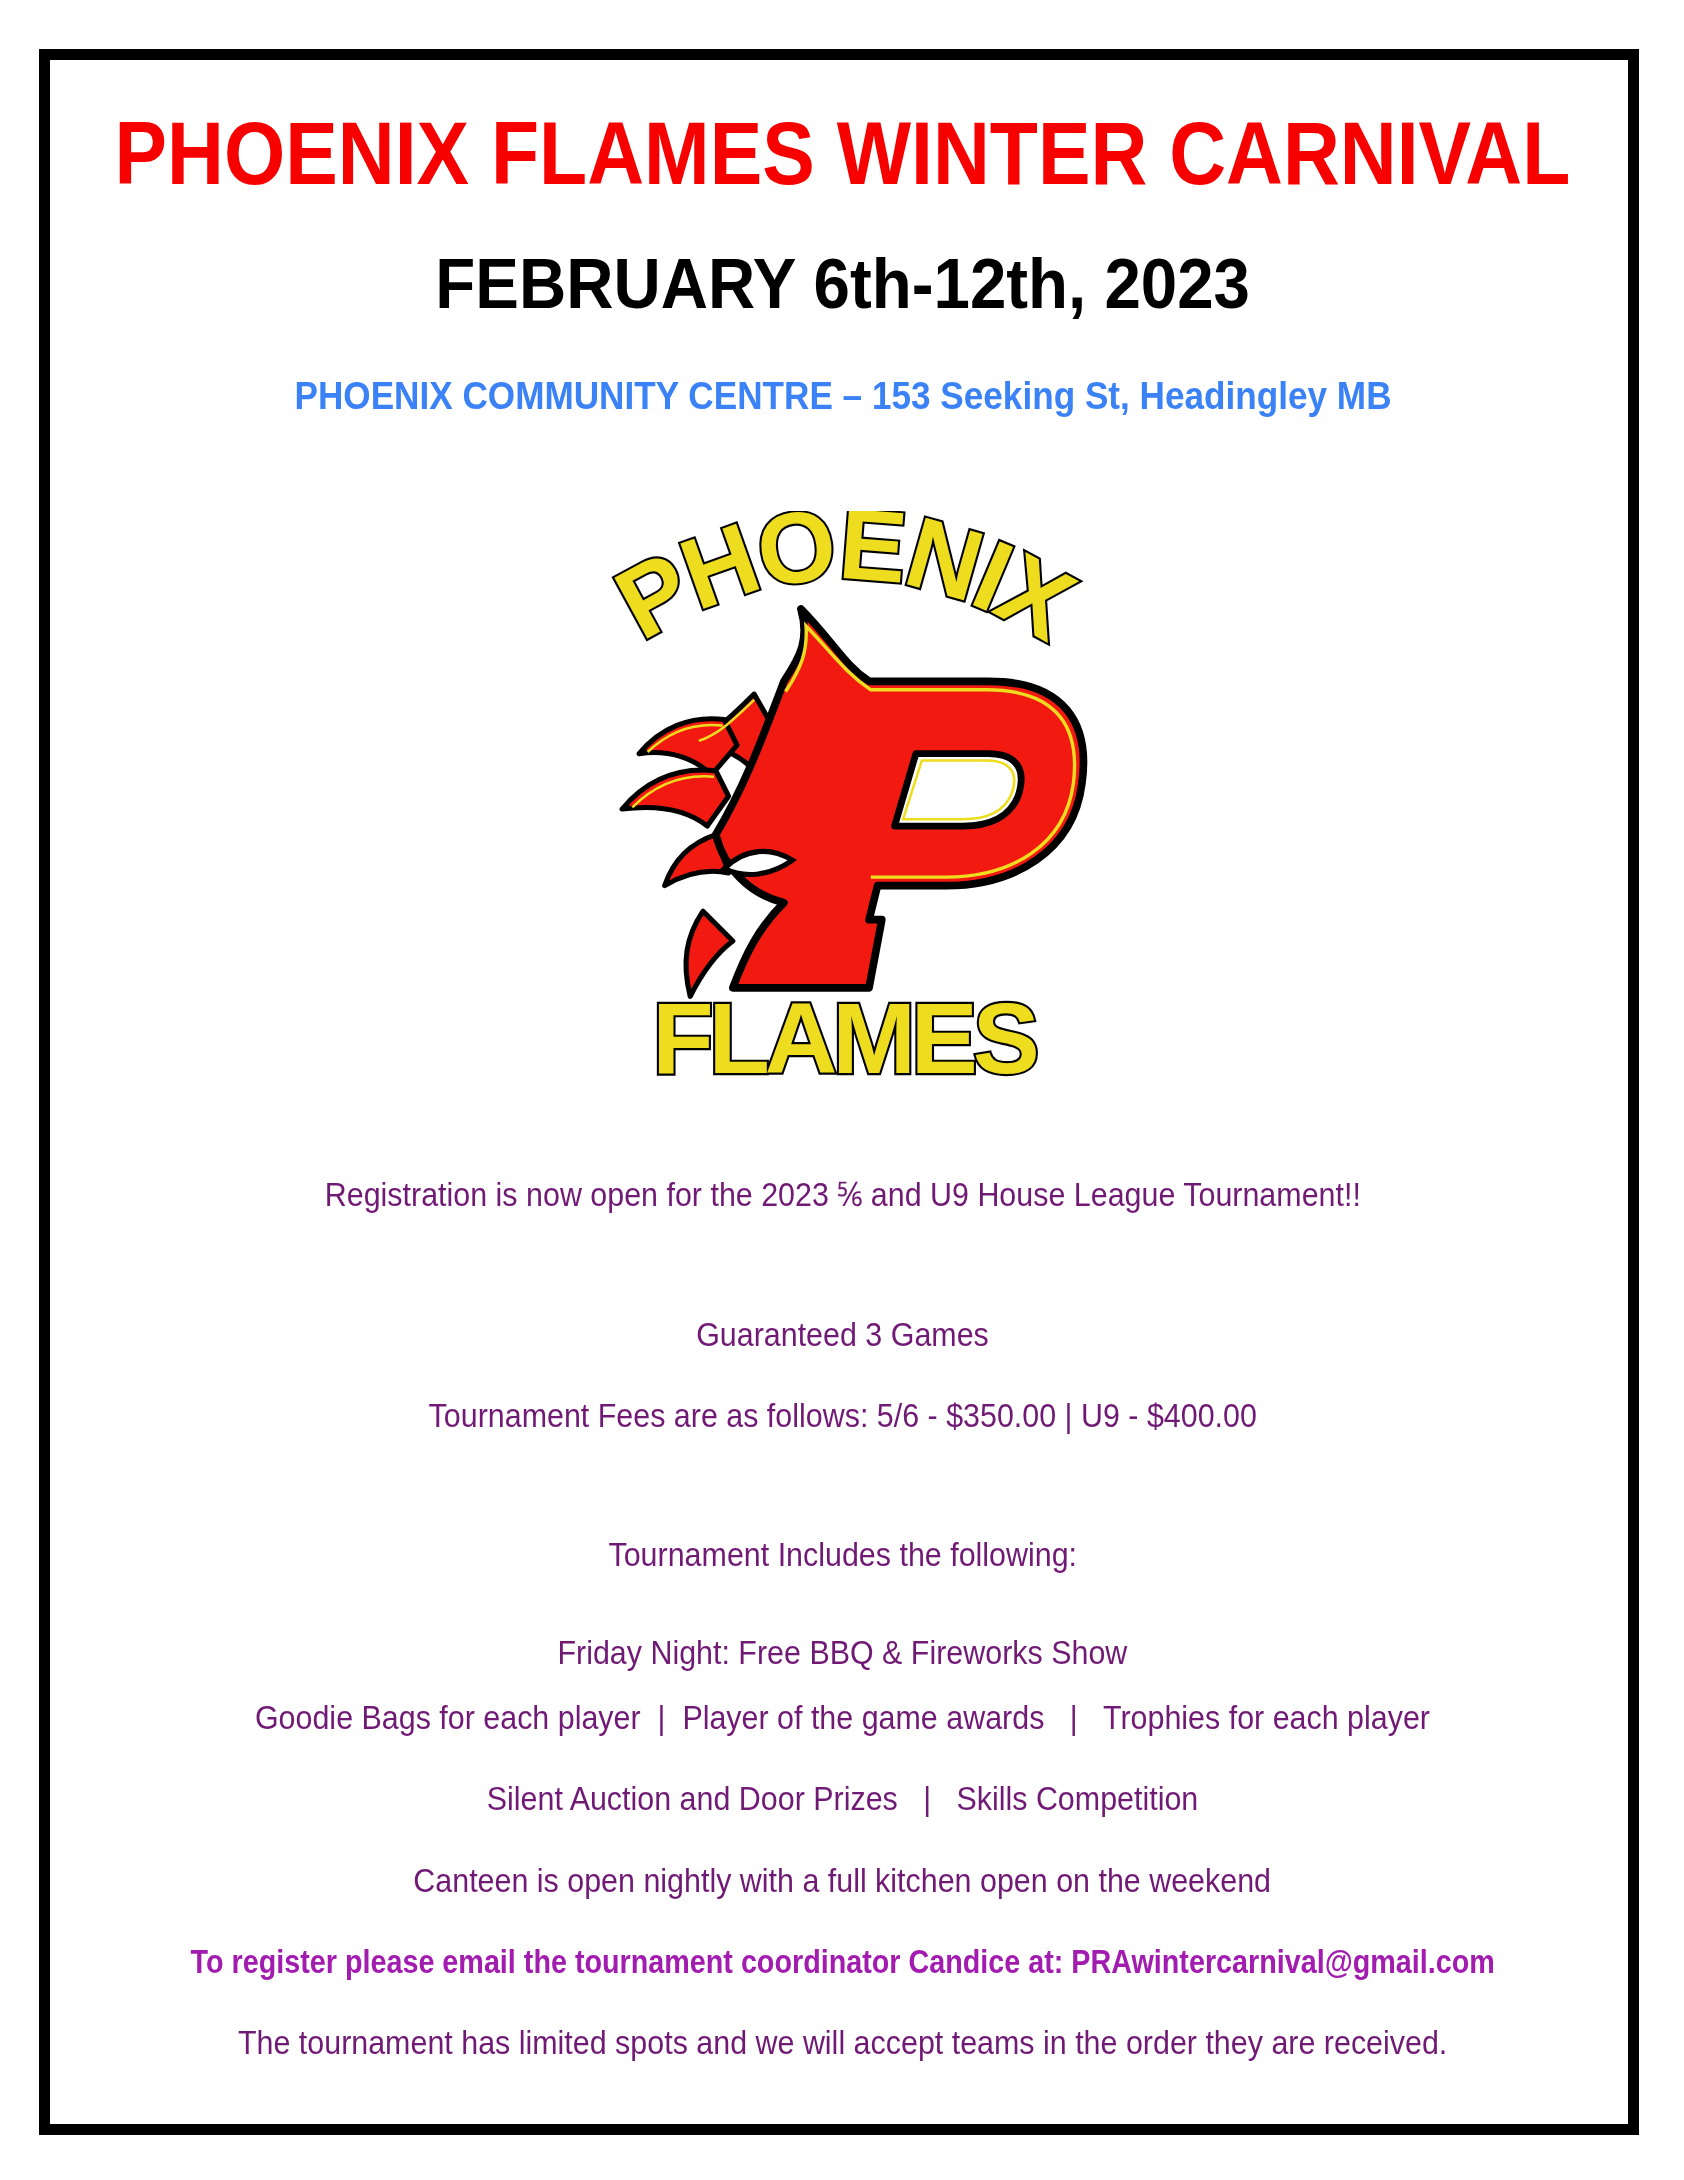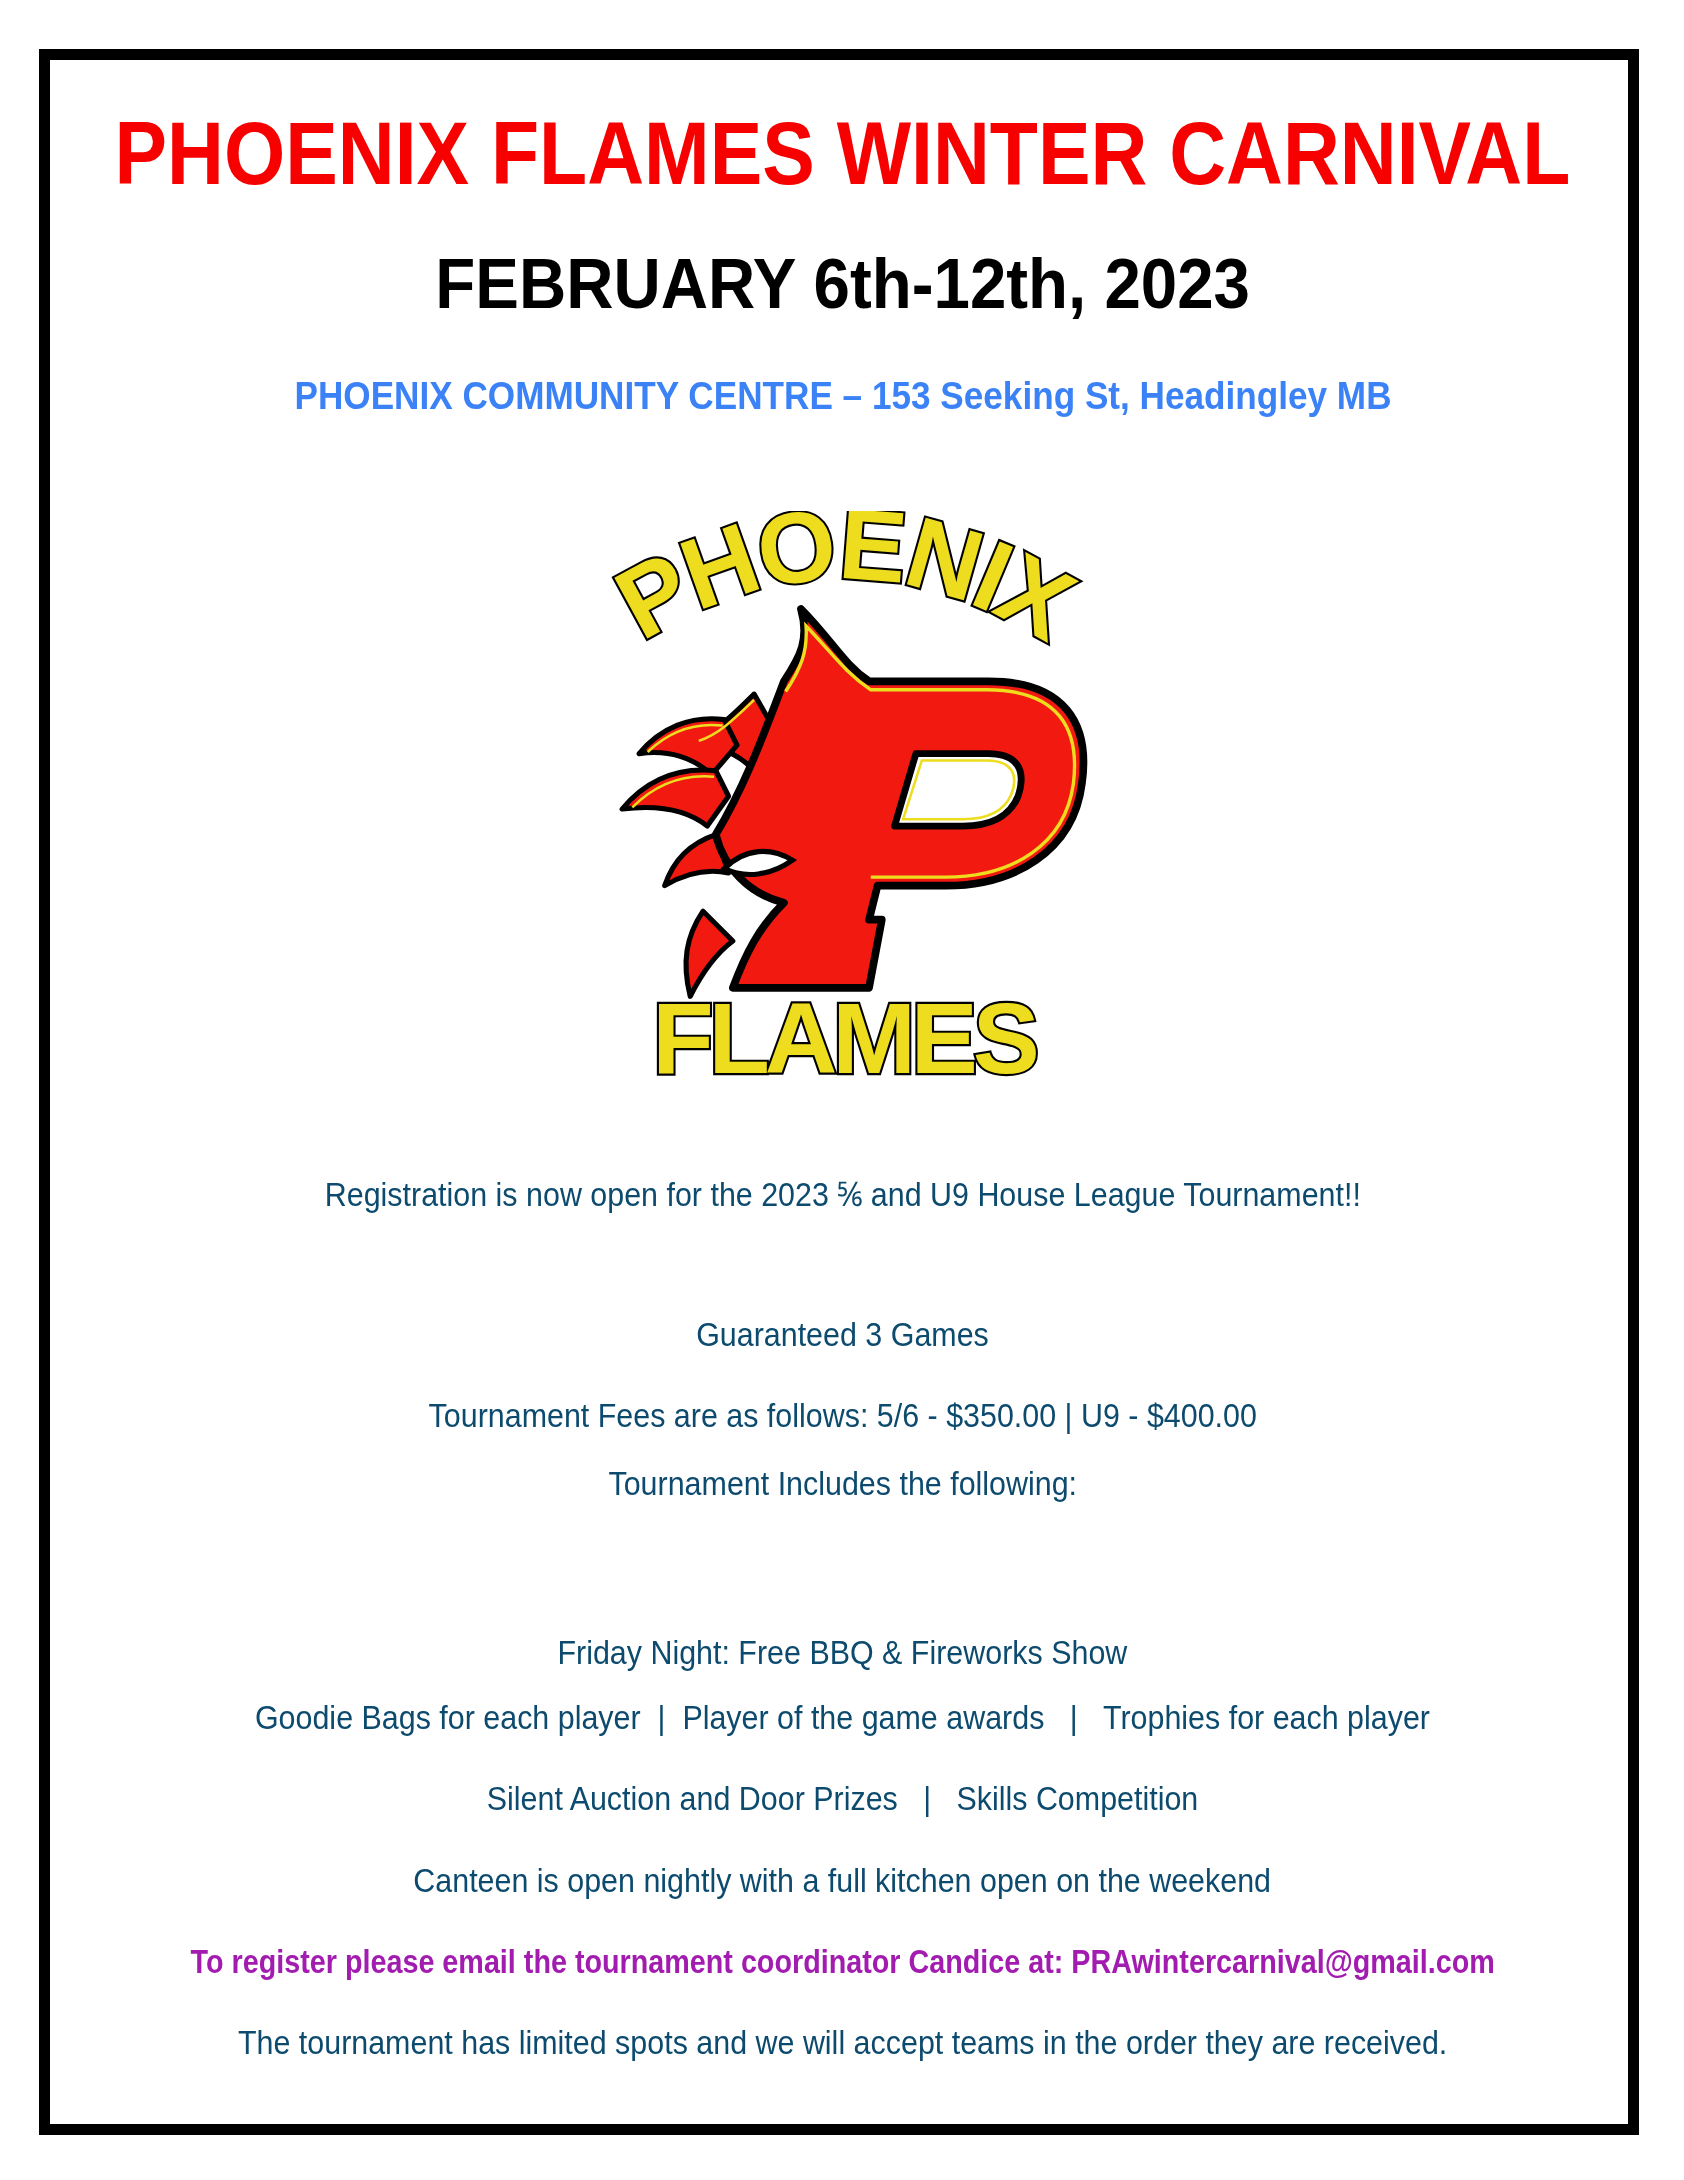--- a/index.html
+++ b/index.html
@@ -61,34 +61,34 @@
       line-height: 51px;
       color: #3b82f6;
     }
     .address > span { transform: scaleX(0.925); }
 
     
     .body {
       font-family: "Liberation Sans", sans-serif;
       font-size: 34px;
       line-height: 43px;
-      color: #0c4a6e;
+      color: #701a75;
       font-weight: normal;
     }
     .body > span { transform: scaleX(0.895); }
     .body.bold {
       font-weight: bold;
       color: #a21caf;
     }
     .body.bold > span { transform: scaleX(0.845); }
 
     .l-reg     { top: 1173px; }
     .l-games   { top: 1313px; }
     .l-fees    { top: 1394px; }
-    .l-incl    { top: 1462px; }
+    .l-incl    { top: 1533px; }
     .l-friday  { top: 1615px; margin-top: 16px; }
     .l-goodie  { top: 1696px; text-decoration: underline; }
     .l-silent  { top: 1777px; }
     .l-canteen { top: 1859px; }
     .l-email   { top: 1940px; }
     .l-limited { top: 2021px; }
 
     .logo {
       position: absolute;
       left: 588px;

